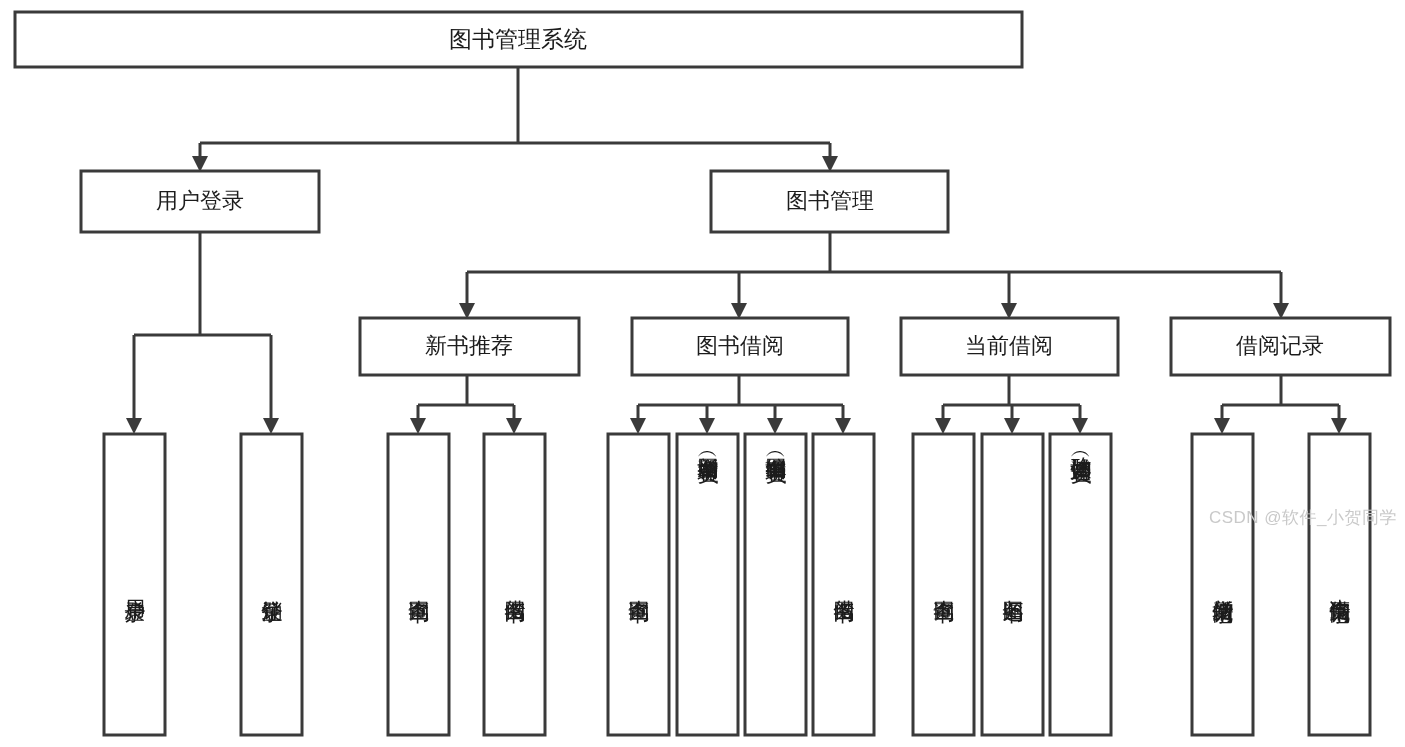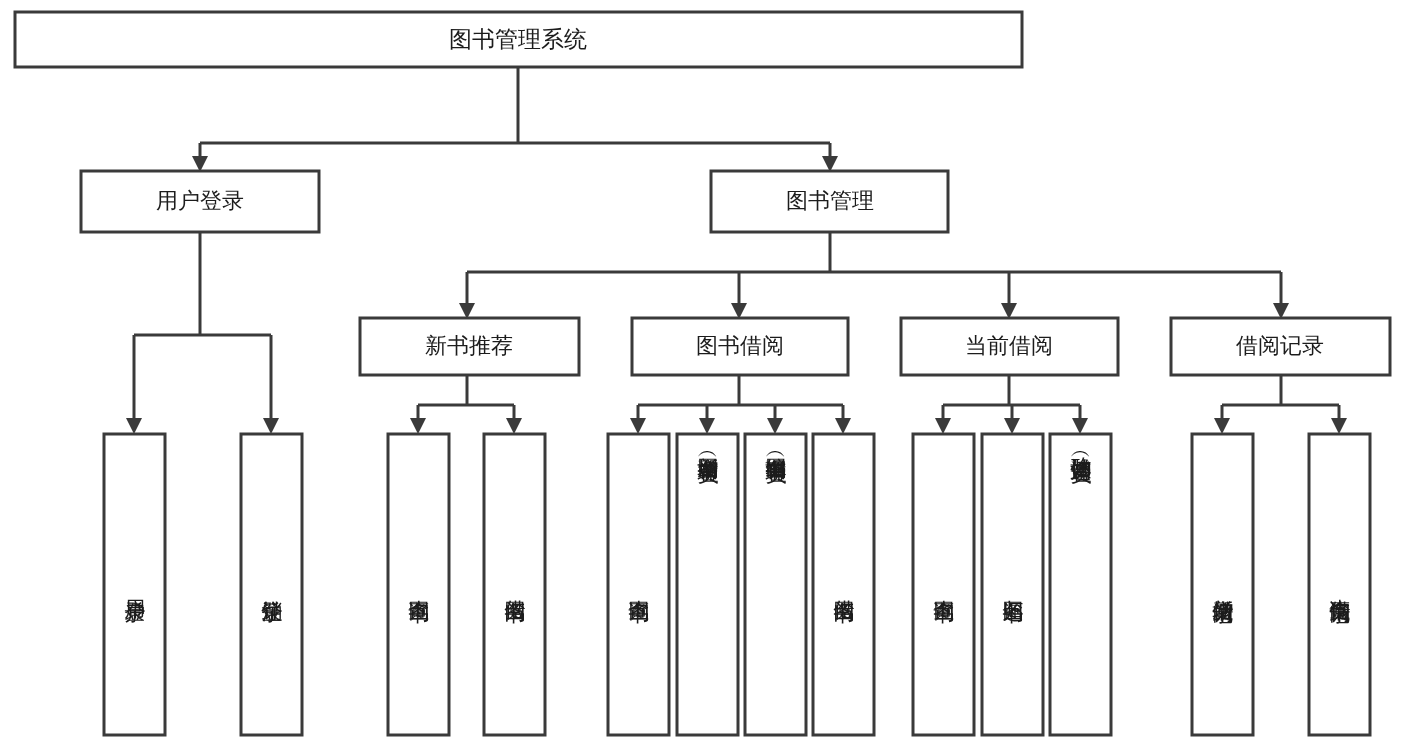--- a/index.html
+++ b/index.html
@@ -254,14 +254,15 @@
   <div class="leaf-label-wrap" style="left:1050px; top:434px; width:61px; height:301px; align-items:flex-start; padding-top:6px; box-sizing:border-box;">
     <span class="leaf-label">确认归还（管理员）</span>
   </div>
   <div class="leaf-label-wrap" style="left:1192px; top:434px; width:61px; height:301px;">
     <span class="leaf-label">新增借阅记录</span>
   </div>
   <div class="leaf-label-wrap" style="left:1309px; top:434px; width:61px; height:301px;">
     <span class="leaf-label">查询借阅记录</span>
   </div>
 
+  <div class="watermark">CSDN @软件_小贺同学</div>
 
 </div>
 
 </body></html>

